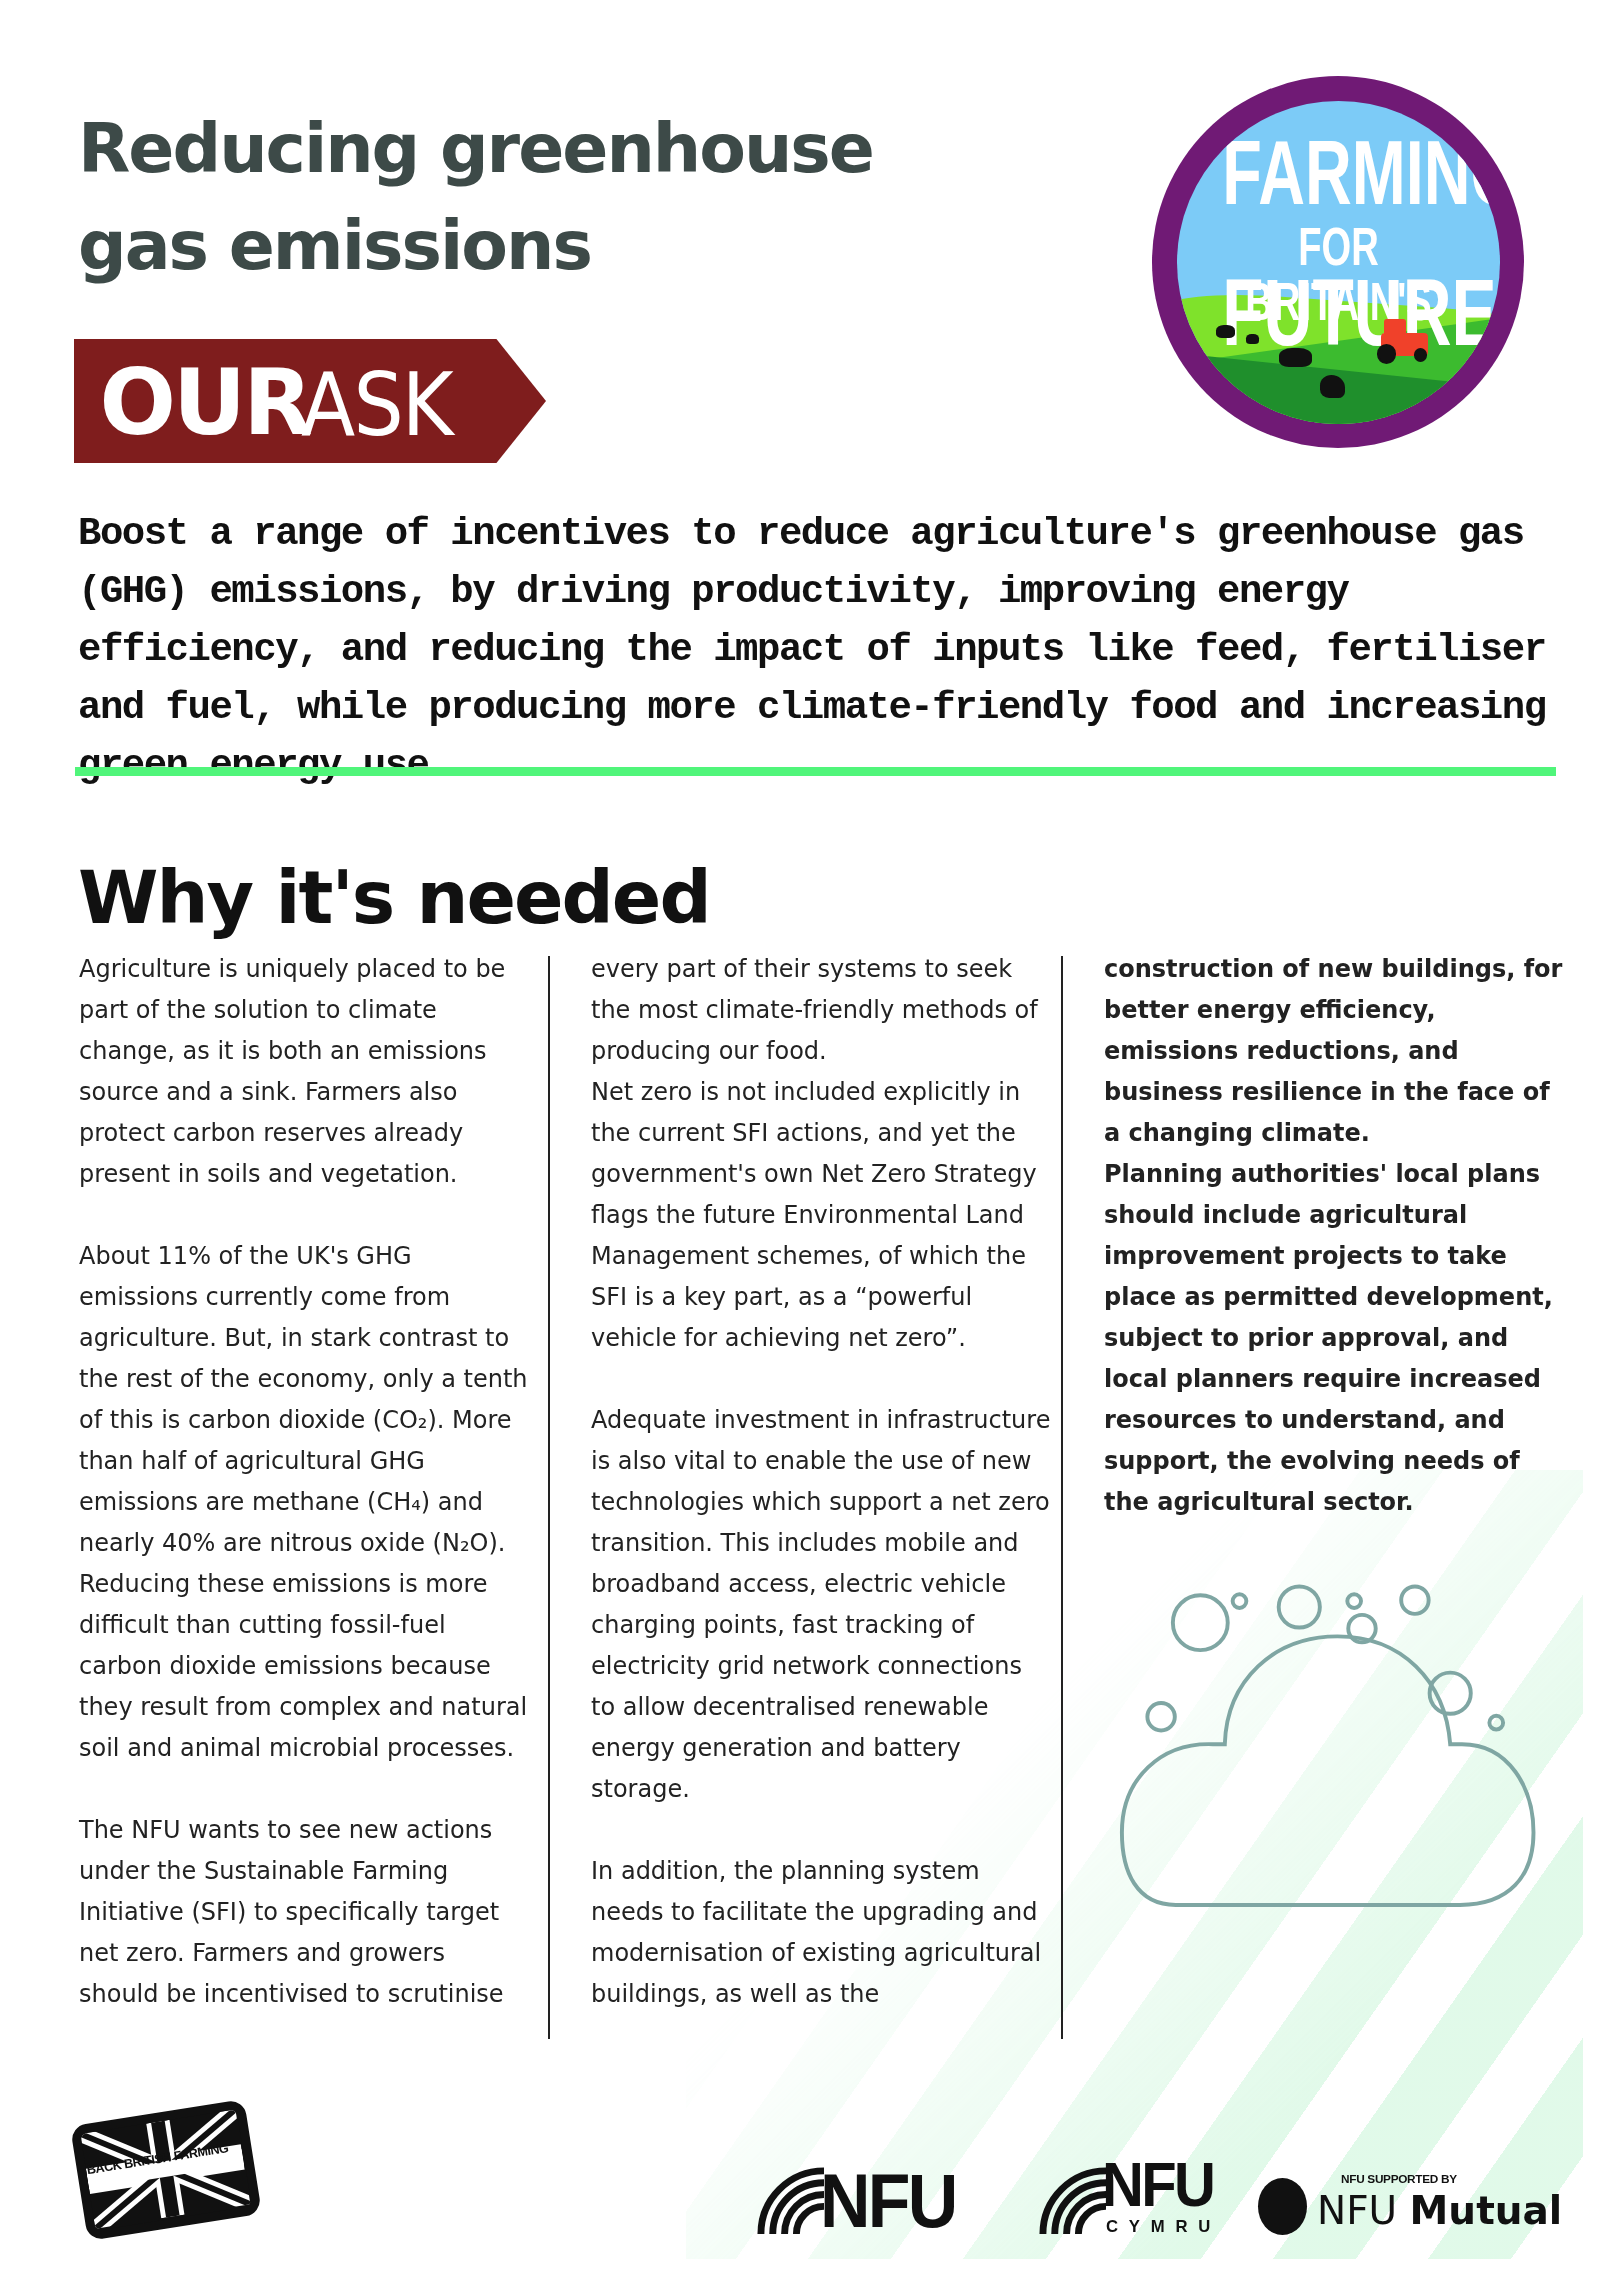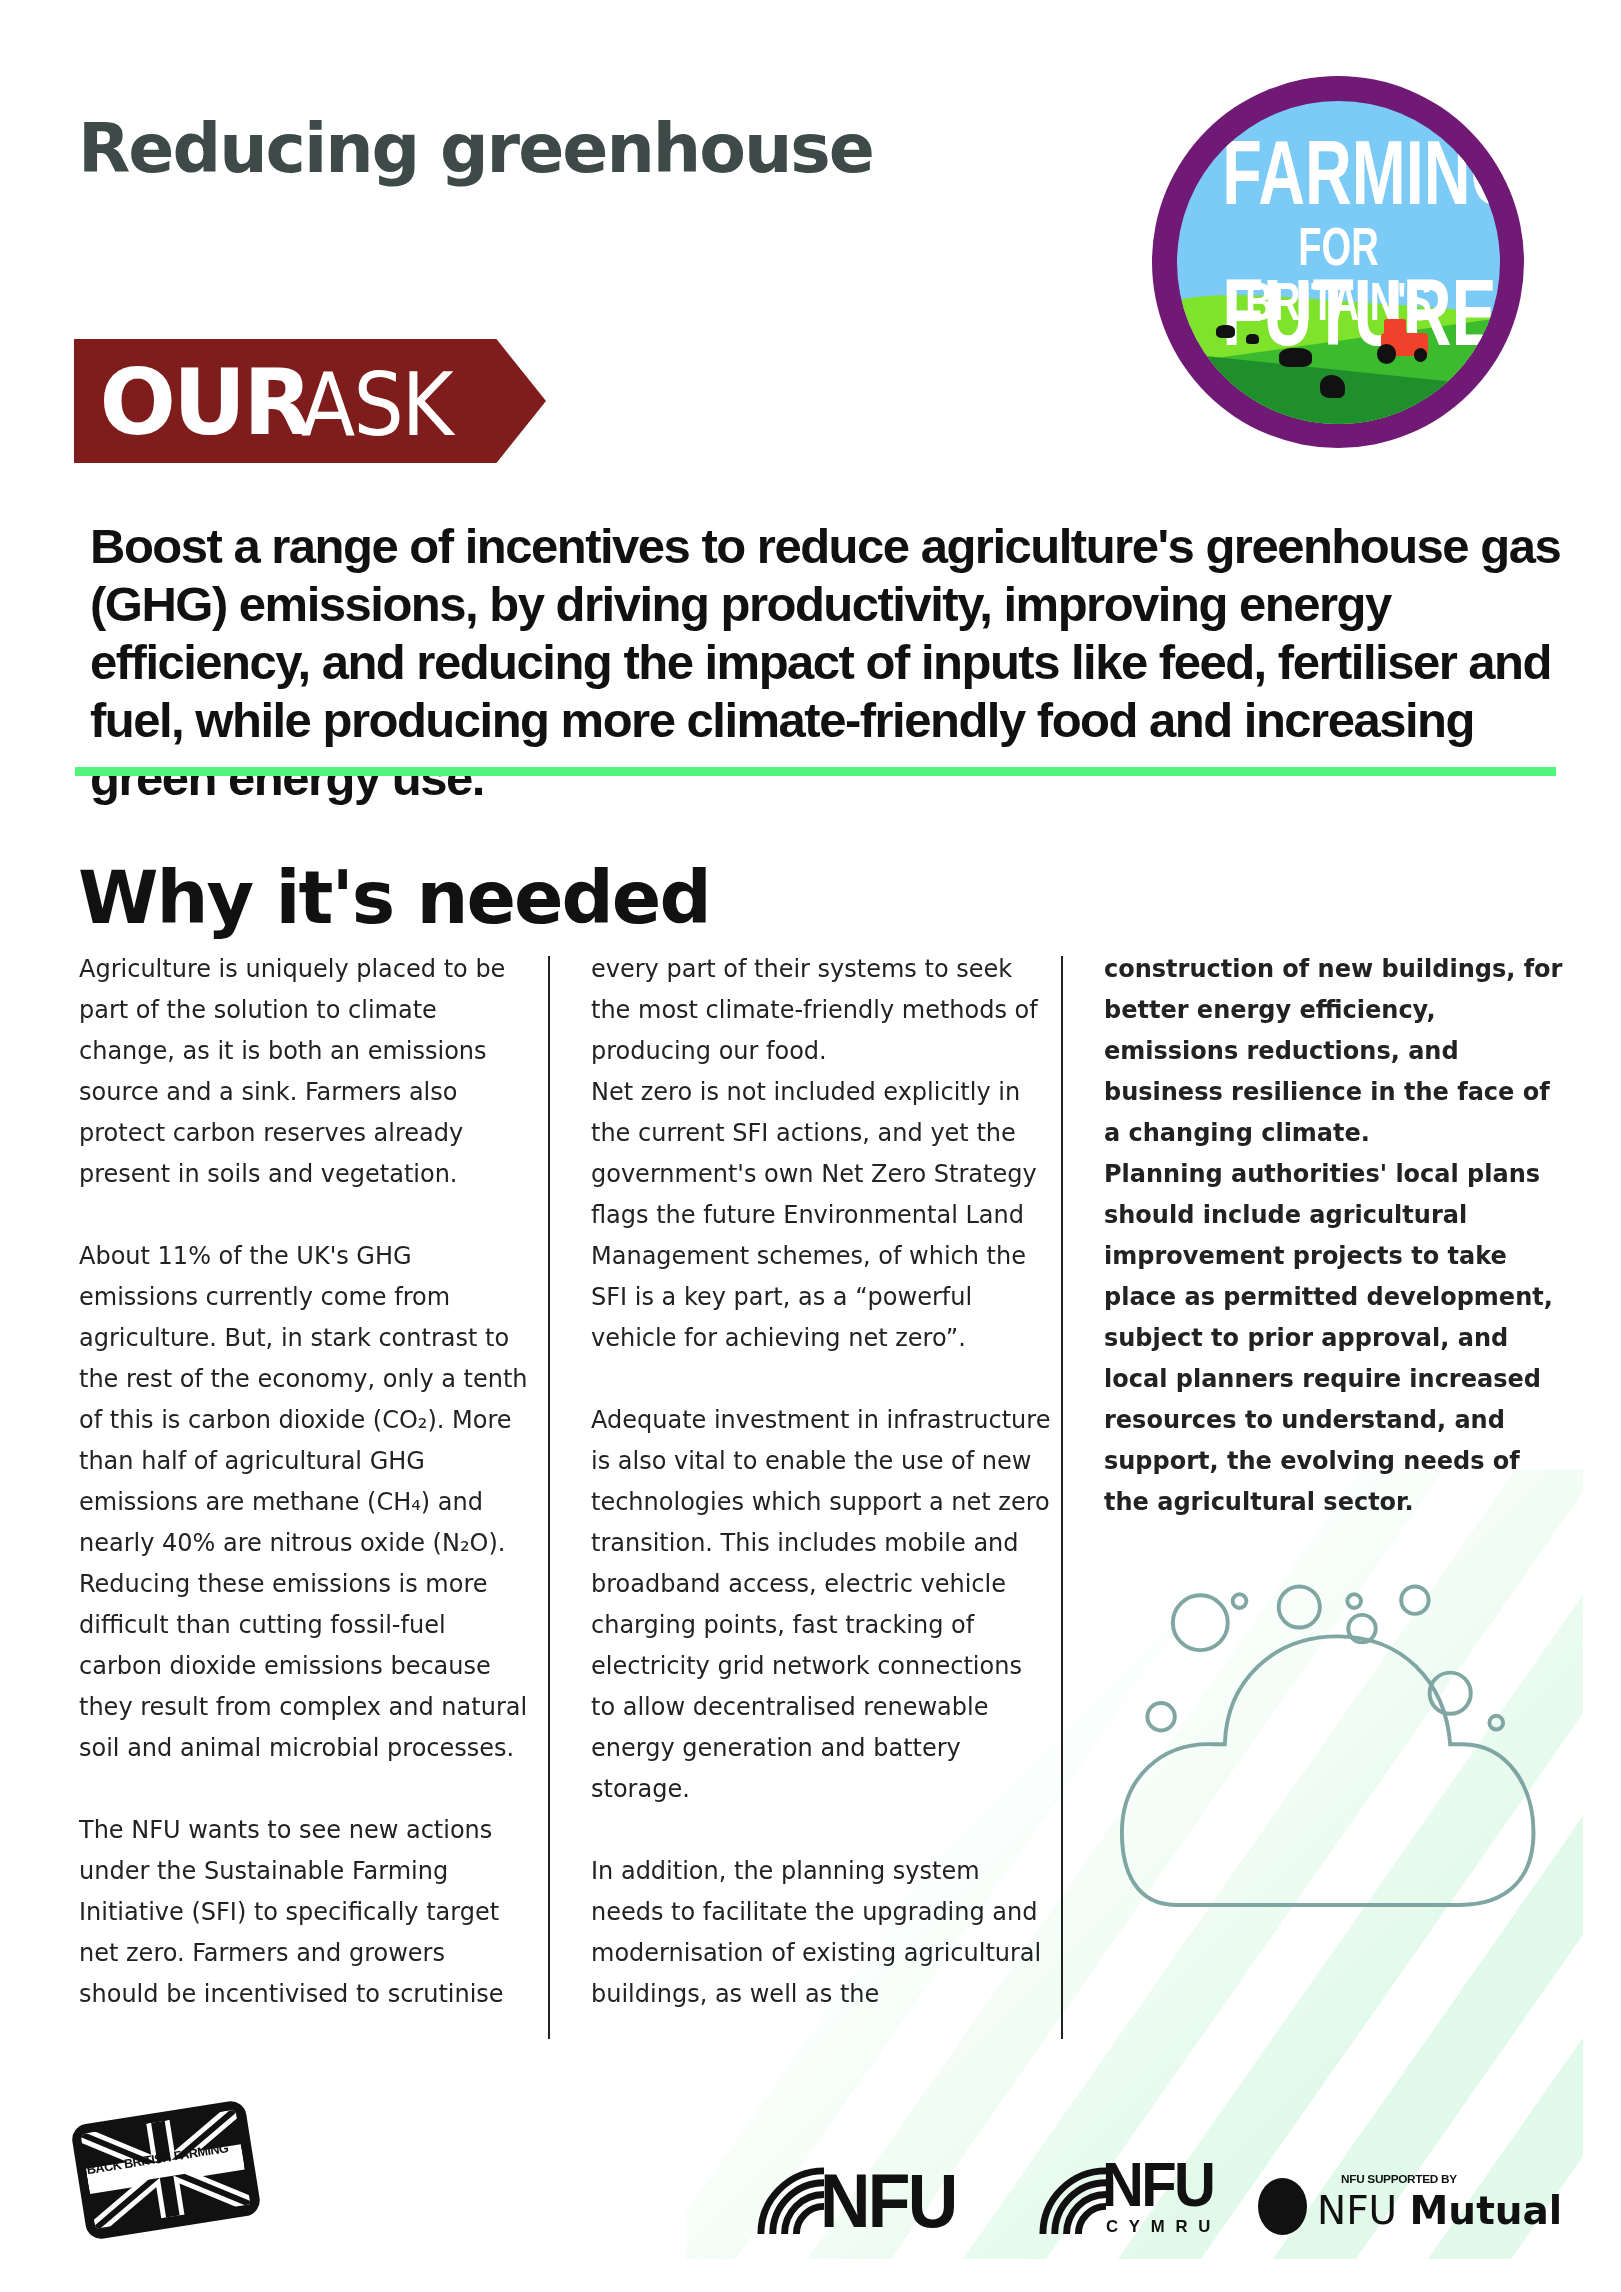--- a/index.html
+++ b/index.html
@@ -34,22 +34,22 @@
   .logo-ffbf .txt { position: absolute; left: 0; width: 323px; text-align: center; color: #fff;
                     font-family: "Liberation Sans", sans-serif; font-weight: bold; transform: scaleX(0.72); }
   .logo-ffbf .t1 { top: 27.4px; font-size: 90px; line-height: 90px; }
   .logo-ffbf .t2 { top: 118px; font-size: 53px; line-height: 55px; }
   .logo-ffbf .t3 { top: 165px; font-size: 94px; line-height: 94px; }
   .logo-ffbf .animal { position: absolute; background: #111; border-radius: 40% 40% 30% 30%; }
   .logo-ffbf .tractor { position: absolute; left: 204px; top: 232px; width: 47px; height: 23.5px; background: #f0412a; border-radius: 3.9px; }
   .logo-ffbf .tractor:before { content: ""; position: absolute; left: 3.9px; top: -13.7px; width: 21.6px; height: 15.7px; background: #f0412a; border-radius: 2.9px 2.9px 0 0; }
   .logo-ffbf .wheel { position: absolute; border-radius: 50%; background: #111; border: 2.9px solid #111; }
 
-  .ask-text { position: absolute; left: 78px; top: 505px; width: 1509px; margin: 12px; font-family: Liberation Sans, sans-serif;
-              font-weight: bold; font-size: 49px; line-height: 58px; color: #111; letter-spacing: -1.5px; z-index: 1; }
+  .ask-text { position: absolute; left: 78px; top: 505px; width: 1509px; margin: 0; font-family: Liberation Mono, monospace;
+              font-weight: bold; font-size: 39px; line-height: 58px; color: #111; letter-spacing: -1.5px; z-index: 1; }
 
   .green-rule { position: absolute; left: 75px; top: 767px; width: 1481px; height: 8.8px; background: #50f57a; z-index: 1; }
 
   .why-heading { position: absolute; left: 78px; top: 851px; margin: 0; font-family: "DejaVu Sans", sans-serif;
                  font-weight: bold; font-size: 73px; line-height: 94px; color: #111; letter-spacing: -2px; z-index: 1; }
 
   .col { position: absolute; top: 949px; font-family: "DejaVu Sans", sans-serif; font-size: 24px; line-height: 41px;
          color: #222; z-index: 1; }
   .col p { margin: 0 0 41px 0; white-space: pre-line; }
   .col p.tight { margin-bottom: 0; }
@@ -86,20 +86,21 @@
                        font-size: 39px; line-height: 45px; color: #111; white-space: nowrap; }
   .logo-mutual .name b { font-weight: bold; }
 </style>
 </head>
 <body>
 
 <div class="stripes"></div>
 
 <h1 class="title">
   <span>Reducing greenhouse</span><br>
+  <span>gas emissions</span>
 </h1>
 
 <div class="ask-banner">
   <span class="our">OUR</span>
   <span class="ask">ASK</span>
 </div>
 
 <div class="logo-ffbf">
   <div class="inner">
     <div class="hill1"></div>

